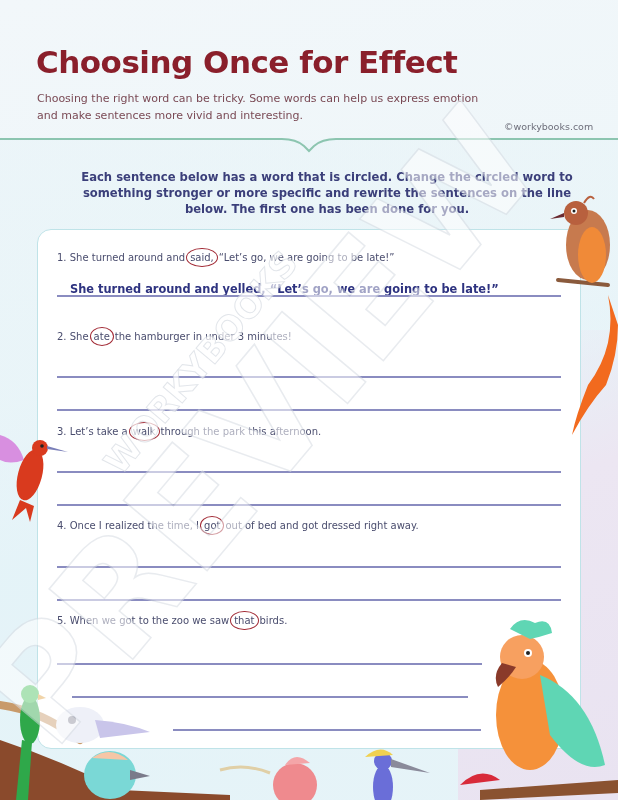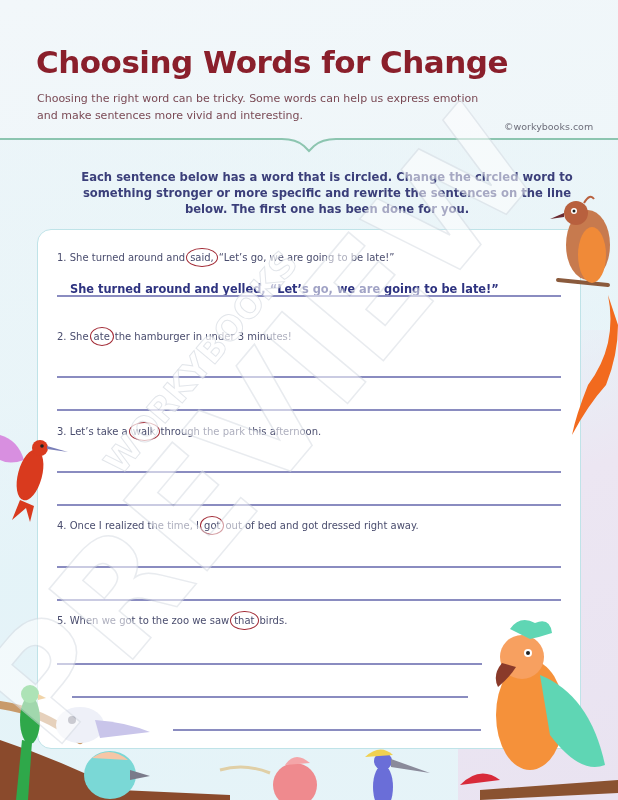--- a/index.html
+++ b/index.html
@@ -78,21 +78,21 @@
       pointer-events: none;
     }
     .bird { position: absolute; }
   </style>
 </head>
 <body>
 
 <div class="bg-lightblue"></div>
 <div class="bg-lavender"></div>
 
-<h1 class="title">Choosing Words for Change</h1>
+<h1 class="title">Choosing Once for Effect</h1>
 <p class="subtitle">Choosing the right word can be tricky. Some words can help us express emotion and make sentences more vivid and interesting.</p>
 <span class="copyright">©workybooks.com</span>
 
 <svg class="divider" viewBox="0 0 618 30" width="618" height="30">
   <path d="M0 11 L282 11 Q296 11 304 18 L309 23 L314 18 Q322 11 336 11 L618 11" fill="none" stroke="#8cc5b0" stroke-width="2"></path>
 </svg>
 
 <p class="instructions">Each sentence below has a word that is circled. Change the circled word to something stronger or more specific and rewrite the sentences on the line below. The first one has been done for you.</p>
 
 <div class="card"></div>

